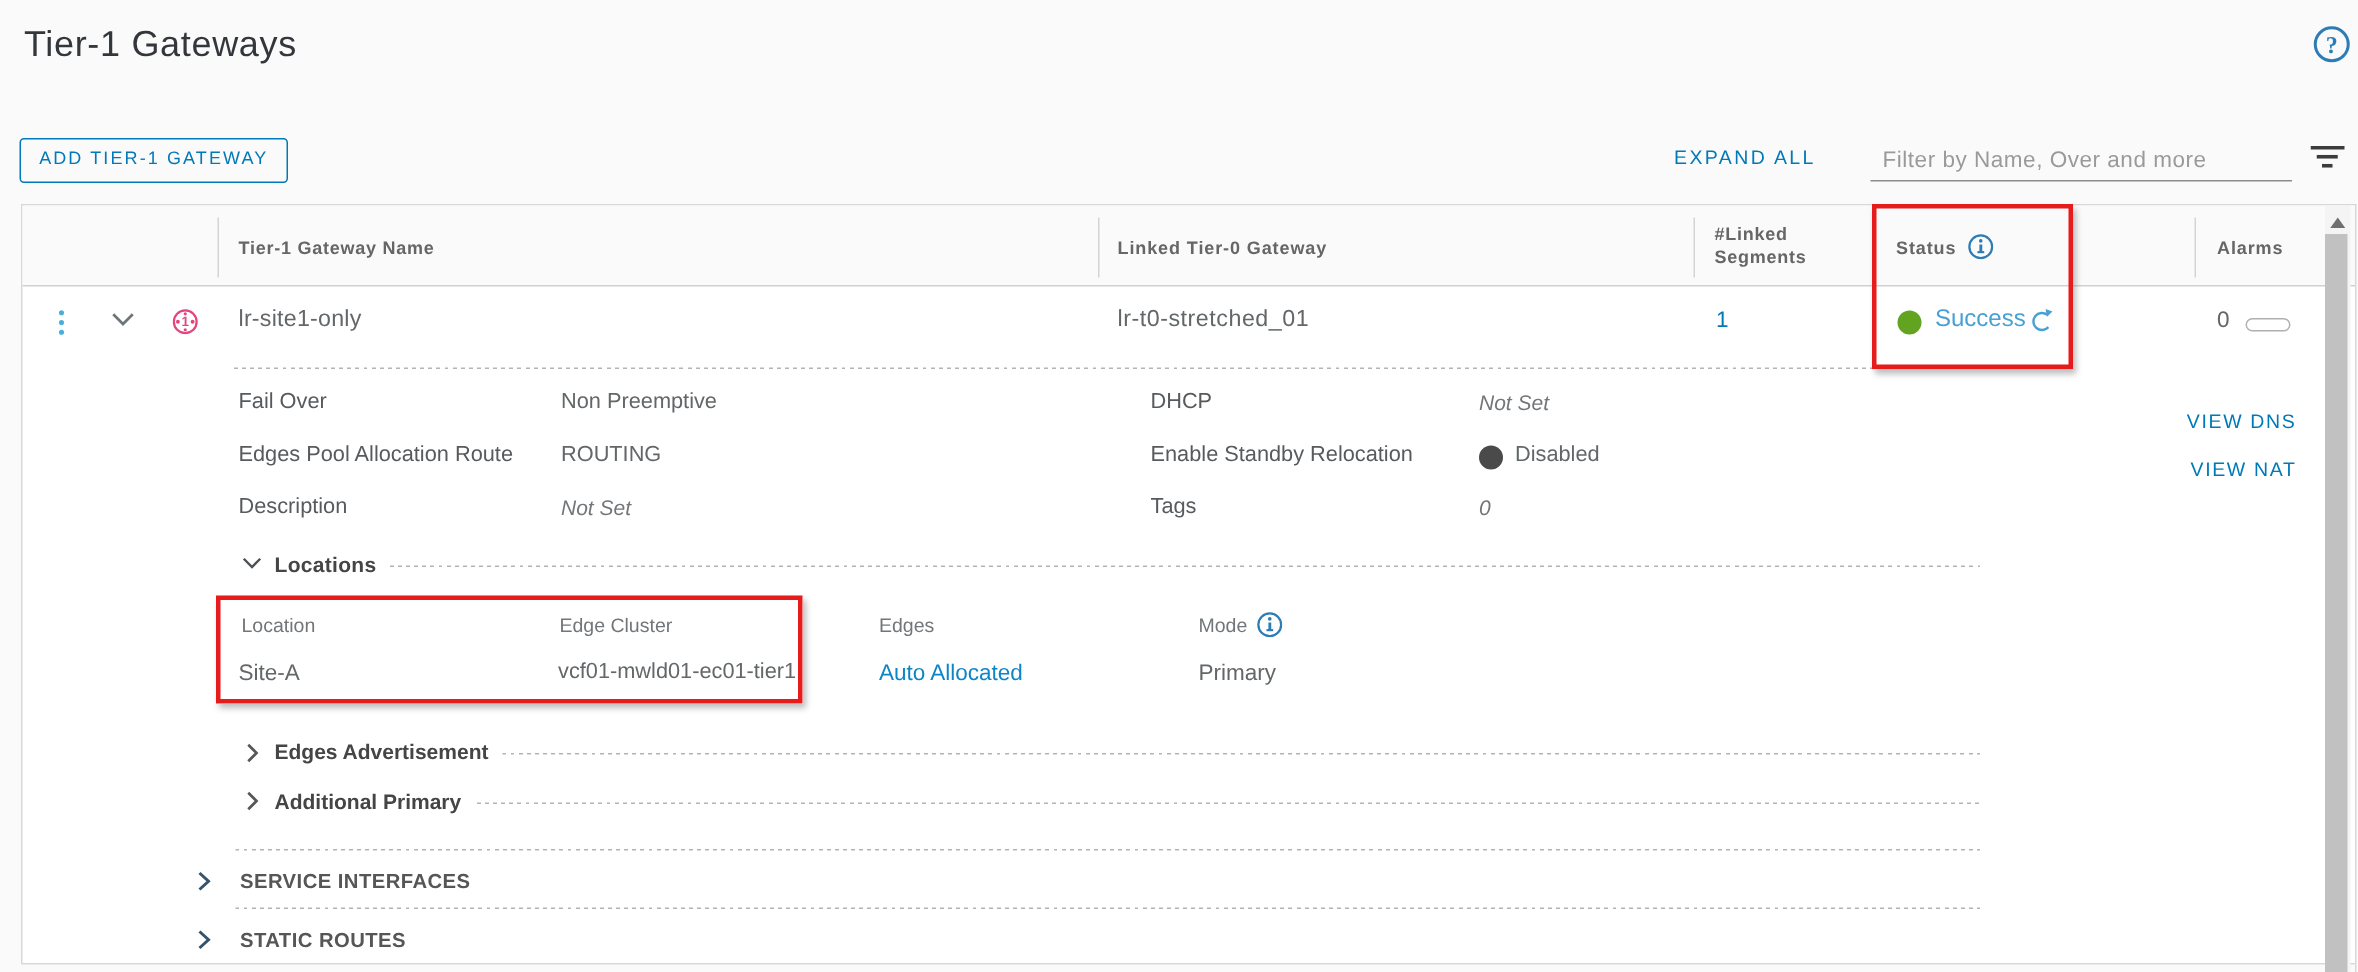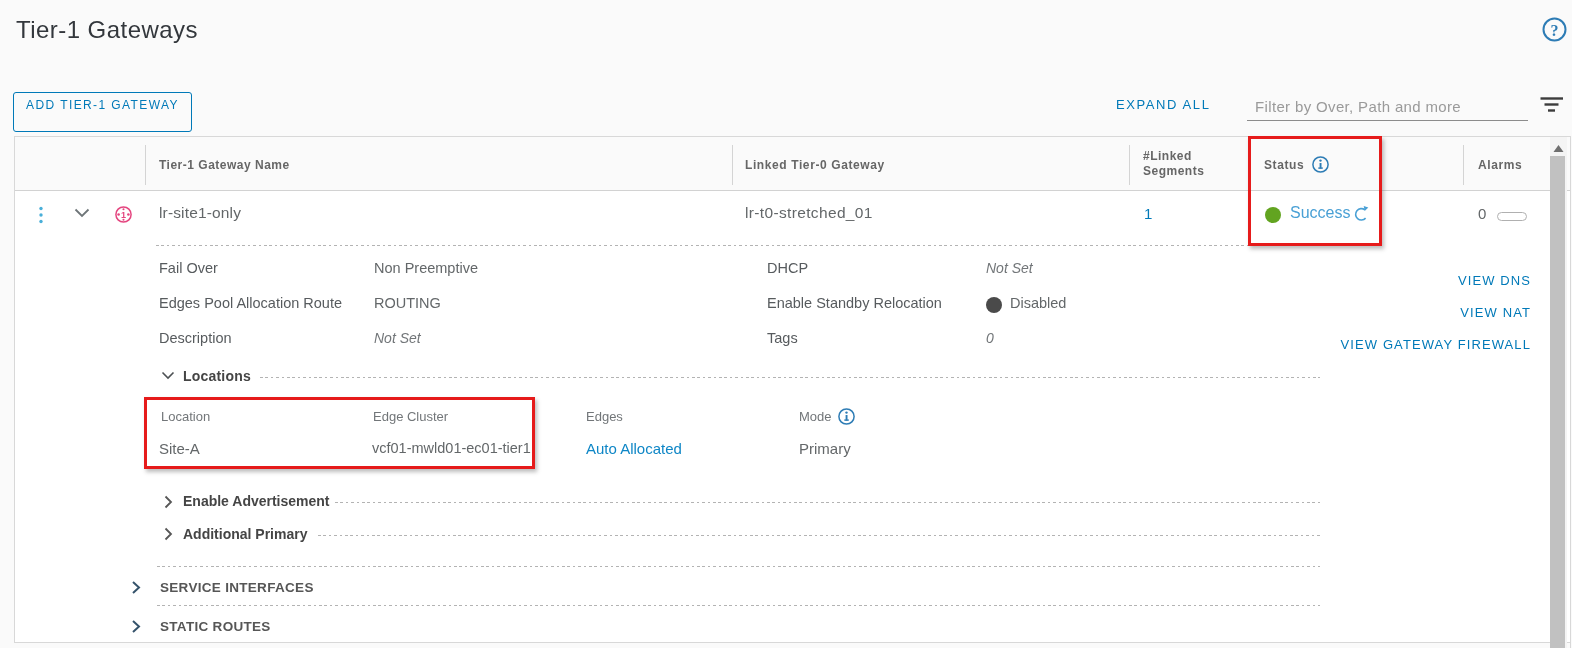--- a/index.html
+++ b/index.html
@@ -11,26 +11,26 @@
 </head>
 <body>
 
 <div class="abs" style="left:16px; top:16px; font-size:24px; color:#33373c; letter-spacing:0.45px;">Tier-1 Gateways</div>
 
 <svg class="abs" style="left:1542px; top:17px;" width="25" height="25" viewBox="0 0 25 25">
   <circle cx="12.5" cy="12.5" r="11" fill="none" stroke="#2d7cb5" stroke-width="2"></circle>
   <text x="12.5" y="18.5" text-anchor="middle" font-size="16" font-weight="bold" fill="#2d7cb5" font-family="Liberation Serif, serif">?</text>
 </svg>
 
-<div class="abs" style="left:13px; top:92px; width:179px; height:40px; border:1px solid #0079b8; border-radius:3px; color:#0079b8; font-size:12px; letter-spacing:1.4px; line-height:24px; text-align:center; font-weight:500;">ADD TIER-1 GATEWAY</div>
+<div class="abs" style="left:13px; top:92px; width:179px; height:30px; border:1px solid #0079b8; border-radius:3px; color:#0079b8; font-size:12px; letter-spacing:1.4px; line-height:24px; text-align:center; font-weight:500;">ADD TIER-1 GATEWAY</div>
 
 <div class="abs" style="left:1116px; top:97px; font-size:13px; color:#0079b8; letter-spacing:1.6px; font-weight:500;">EXPAND ALL</div>
 
 <div class="abs" style="left:1247px; top:96px; width:281px; border-bottom:1px solid #8c8c8c; height:25px;">
-  <span style="color:#9a9a9a; font-size:15px; letter-spacing:0.35px; position:absolute; left:8px; top:2px;">Filter by Over, Path and more</span>
+  <span style="color:#9a9a9a; font-size:15px; letter-spacing:0.35px; position:absolute; left:8px; top:2px;">Filter by Name, Over and more</span>
 </div>
 <svg class="abs" style="left:1540px; top:96px;" width="24" height="18" viewBox="0 0 24 18">
   <line x1="0.5" y1="2.5" x2="23" y2="2.5" stroke="#3c3c3c" stroke-width="2.4"></line>
   <line x1="4.5" y1="8.5" x2="18.5" y2="8.5" stroke="#3c3c3c" stroke-width="2.4"></line>
   <line x1="8" y1="14.5" x2="15" y2="14.5" stroke="#3c3c3c" stroke-width="2.4"></line>
 </svg>
 
 <div class="abs" style="left:14px; top:136px; width:1557px; height:507px; background:#fff; border:1px solid #d8d8d8;">
 
   <div class="abs" style="left:0; top:0; width:100%; height:54px; background:#fafafa; border-bottom:1px solid #d2d2d2;"></div>
@@ -97,21 +97,20 @@
   <div class="abs" style="left:971px; top:160px; width:16px; height:16px; border-radius:50%; background:#4a4a4a;"></div>
   <div class="abs gray" style="left:995px; top:158px; font-size:14.5px;">Disabled</div>
 
   <div class="abs" style="left:144px; top:193px; font-size:14.5px; color:#575b5e;">Description</div>
   <div class="abs" style="left:359px; top:193px; font-size:14px; font-style:italic; color:#727679;">Not Set</div>
   <div class="abs" style="left:752px; top:193px; font-size:14.5px; color:#575b5e;">Tags</div>
   <div class="abs" style="left:971px; top:193px; font-size:14px; font-style:italic; color:#727679;">0</div>
 
   <div class="abs" style="left:1200px; top:136px; width:316px; text-align:right; font-size:13px; color:#0079b8; letter-spacing:1.1px; font-weight:500;">VIEW DNS</div>
   <div class="abs" style="left:1200px; top:168px; width:316px; text-align:right; font-size:13px; color:#0079b8; letter-spacing:1.1px; font-weight:500;">VIEW NAT</div>
-  <div class="abs" style="left:1200px; top:200px; width:316px; text-align:right; font-size:13px; color:#0079b8; letter-spacing:1.1px; font-weight:500;">VIEW GATEWAY FIREWALL</div>
 
   <svg class="abs" style="left:146px; top:234px;" width="14" height="9" viewBox="0 0 14 9">
     <polyline points="1.5,1.5 7,7 12.5,1.5" fill="none" stroke="#4d5154" stroke-width="1.6"></polyline>
   </svg>
   <div class="abs" style="left:168px; top:231px; font-size:14px; font-weight:bold; color:#454545; letter-spacing:0.2px;">Locations</div>
   <div class="abs dotl" style="left:245px; top:240px; width:1060px;"></div>
 
   <div class="abs" style="left:146px; top:272px; font-size:13px; color:#727679;">Location</div>
   <div class="abs" style="left:358px; top:272px; font-size:13px; color:#727679;">Edge Cluster</div>
   <div class="abs" style="left:571px; top:272px; font-size:13px; color:#727679;">Edges</div>
@@ -123,21 +122,21 @@
     <circle cx="8.5" cy="4.6" r="1.2" fill="#2d7cb5"></circle>
   </svg>
   <div class="abs gray" style="left:144px; top:303px; font-size:15px;">Site-A</div>
   <div class="abs gray" style="left:357px; top:303px; font-size:14.5px;">vcf01-mwld01-ec01-tier1</div>
   <div class="abs" style="left:571px; top:303px; font-size:15px; color:#0e86c6;">Auto Allocated</div>
   <div class="abs gray" style="left:784px; top:303px; font-size:15px;">Primary</div>
 
   <svg class="abs" style="left:149px; top:358px;" width="9" height="14" viewBox="0 0 9 14">
     <polyline points="1.5,1.5 7,7 1.5,12.5" fill="none" stroke="#565656" stroke-width="1.8"></polyline>
   </svg>
-  <div class="abs" style="left:168px; top:356px; font-size:14px; font-weight:bold; color:#454545;">Enable Advertisement</div>
+  <div class="abs" style="left:168px; top:356px; font-size:14px; font-weight:bold; color:#454545;">Edges Advertisement</div>
   <div class="abs dotl" style="left:320px; top:365px; width:985px;"></div>
 
   <svg class="abs" style="left:149px; top:390px;" width="9" height="14" viewBox="0 0 9 14">
     <polyline points="1.5,1.5 7,7 1.5,12.5" fill="none" stroke="#565656" stroke-width="1.8"></polyline>
   </svg>
   <div class="abs" style="left:168px; top:389px; font-size:14px; font-weight:bold; color:#454545;">Additional Primary</div>
   <div class="abs dotl" style="left:303px; top:398px; width:1002px;"></div>
 
   <div class="abs dotl" style="left:142px; top:429px; width:1163px;"></div>
 

